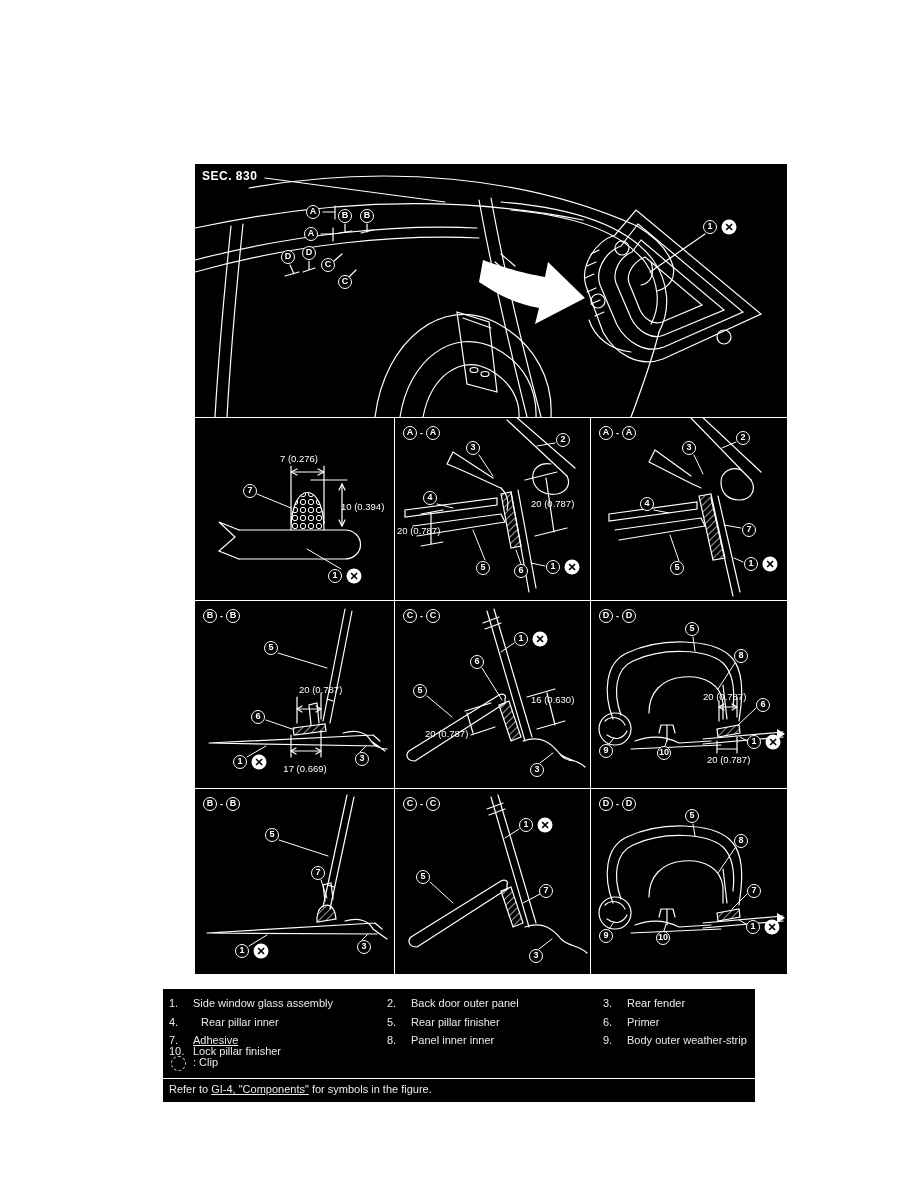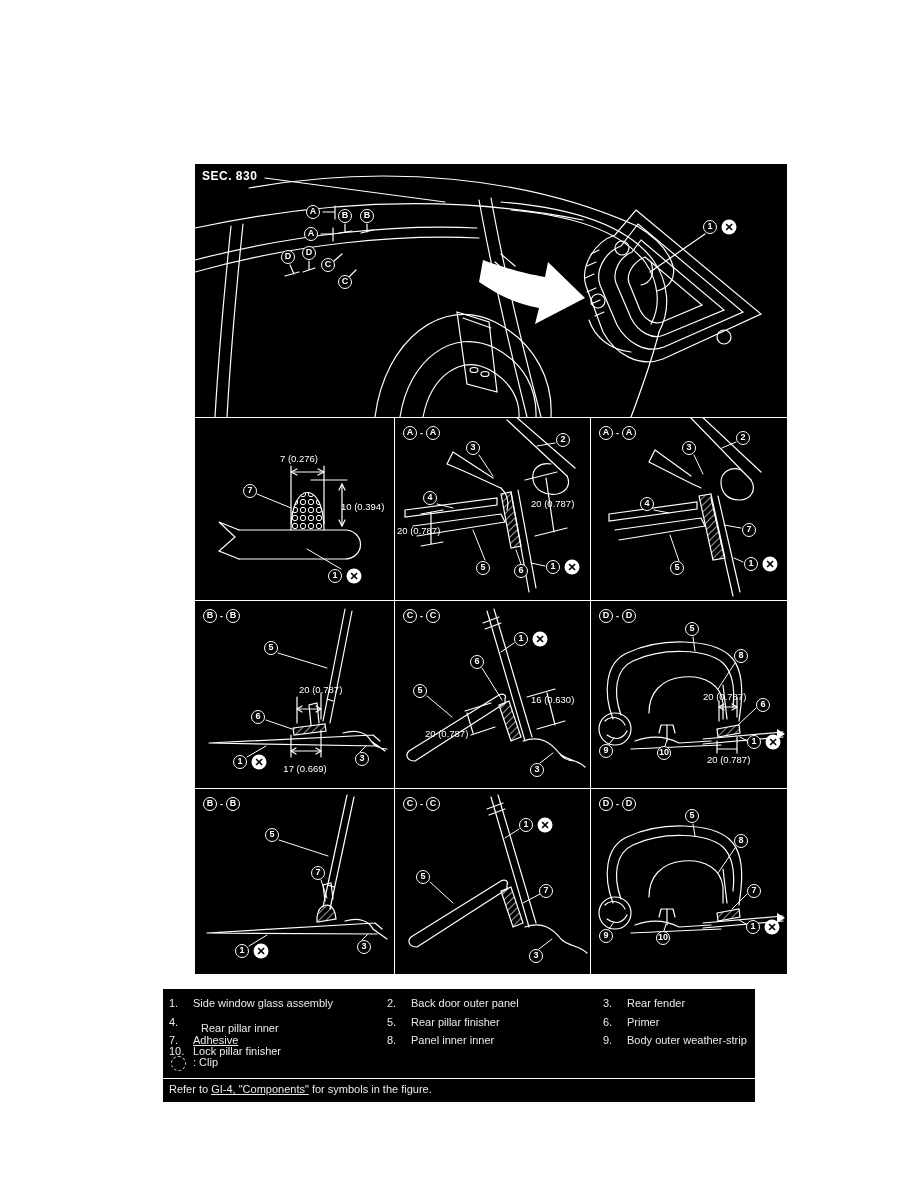--- a/index.html
+++ b/index.html
@@ -363,21 +363,21 @@
 
   <div class="legend">
     <div id="legend-items">
         <span class="li-num" style="left: 6px; top: 8px;">1.</span>
         <span class="li-text" style="left: 30px; top: 8px;">Side window glass assembly</span>
         <span class="li-num" style="left: 224px; top: 8px;">2.</span>
         <span class="li-text" style="left: 248px; top: 8px;">Back door outer panel</span>
         <span class="li-num" style="left: 440px; top: 8px;">3.</span>
         <span class="li-text" style="left: 464px; top: 8px;">Rear fender</span>
         <span class="li-num" style="left: 6px; top: 27px;">4.</span>
-        <span class="li-text" style="left: 30px; top: 33px; padding-left: 8px;">Rear pillar inner</span>
+        <span class="li-text" style="left: 30px; top: 27px; padding-left: 8px;">Rear pillar inner</span>
         <span class="li-num" style="left: 224px; top: 27px;">5.</span>
         <span class="li-text" style="left: 248px; top: 27px;">Rear pillar finisher</span>
         <span class="li-num" style="left: 440px; top: 27px;">6.</span>
         <span class="li-text" style="left: 464px; top: 27px;">Primer</span>
         <span class="li-num" style="left: 6px; top: 45px;">7.</span>
         <span class="li-text" style="left: 30px; top: 45px; text-decoration: underline;">Adhesive</span>
         <span class="li-num" style="left: 224px; top: 45px;">8.</span>
         <span class="li-text" style="left: 248px; top: 45px;">Panel inner inner</span>
         <span class="li-num" style="left: 440px; top: 45px;">9.</span>
         <span class="li-text" style="left: 464px; top: 45px;">Body outer weather-strip</span>

